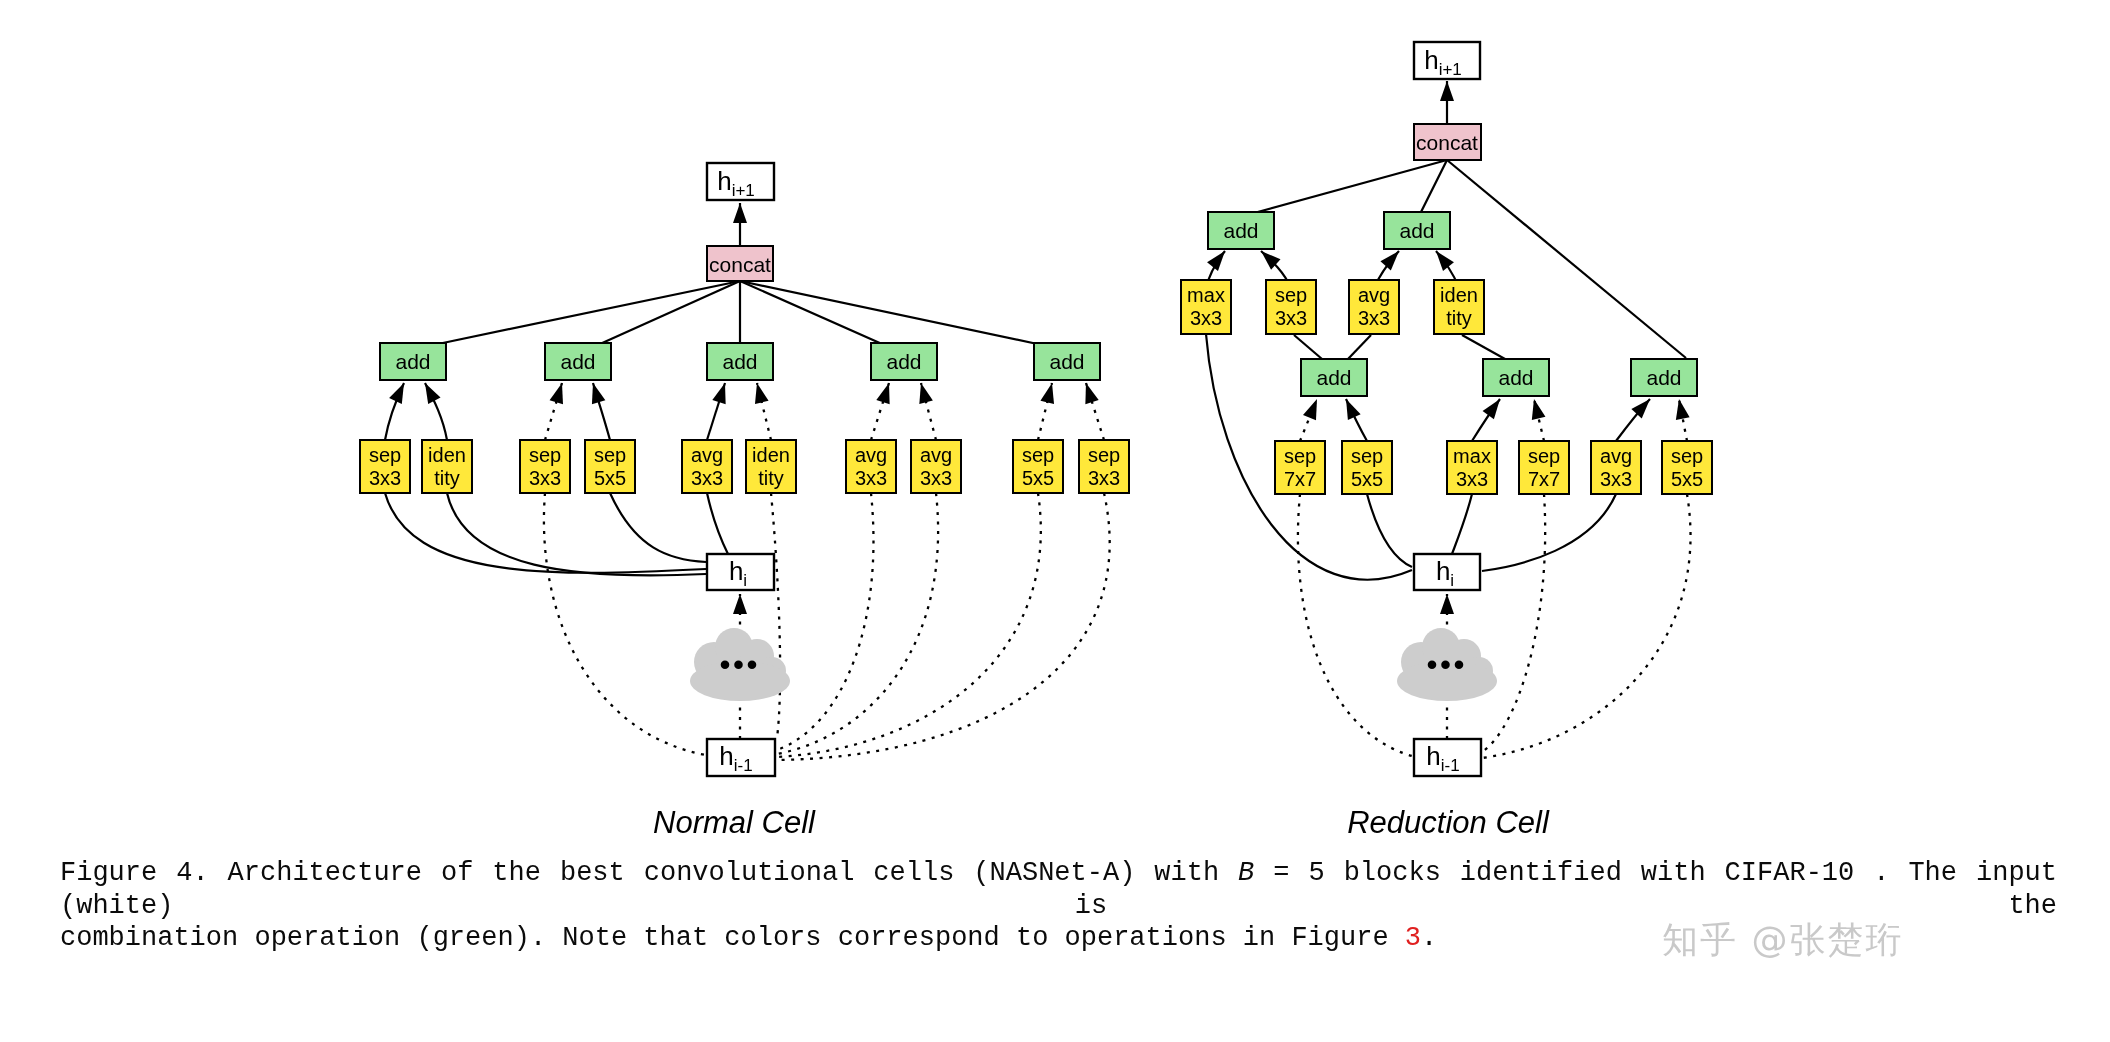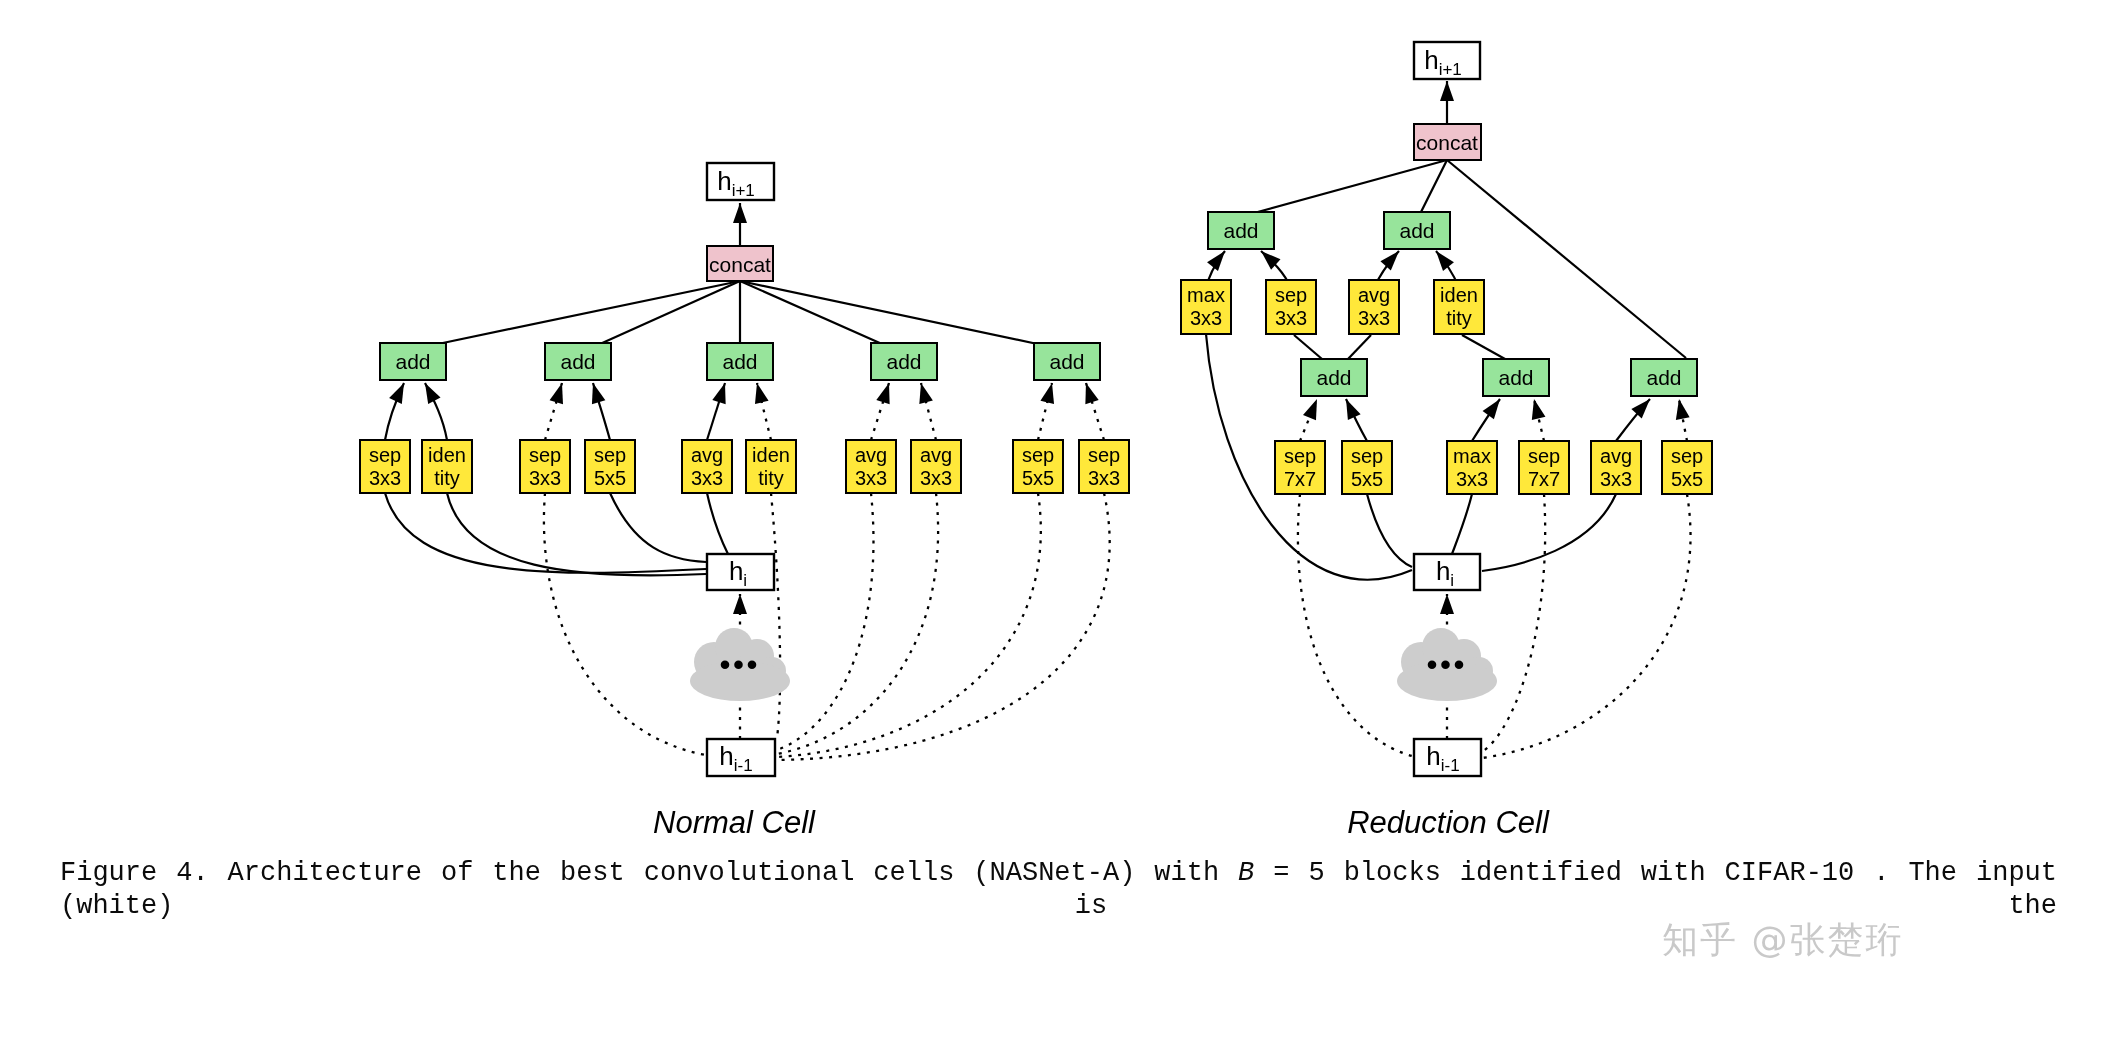--- a/index.html
+++ b/index.html
@@ -319,15 +319,16 @@
     </g>
 
     <text class="cell-title" x="1448" y="833" text-anchor="middle">Reduction Cell</text>
   </g>
 </svg>
 
 <div class="watermark">知乎 @张楚珩</div>
 
 <div class="caption">
   <div class="cap-line just"><span>Figure 4. Architecture of the best convolutional cells (NASNet-A) with </span><span class="mi">B</span><span> = 5 blocks identified with CIFAR-10 . The input (white) is the</span></div>
+  <div class="cap-line"><span>combination operation (green). Note that colors correspond to operations in Figure </span><span class="ref">3</span><span>.</span></div>
 </div>
 
 </div>
 
 </body></html>

